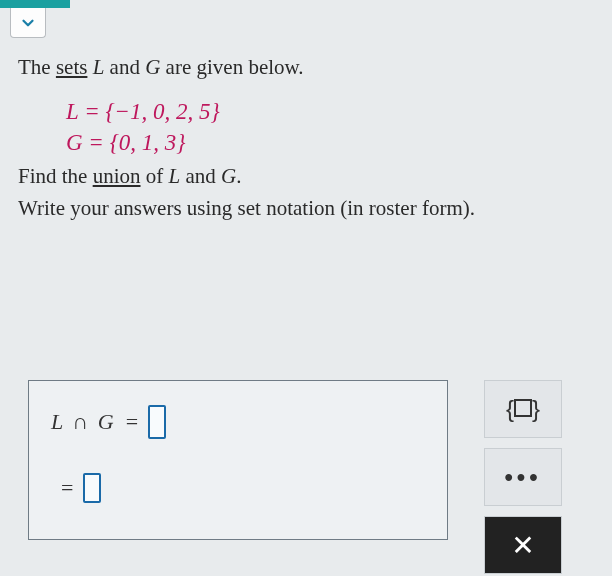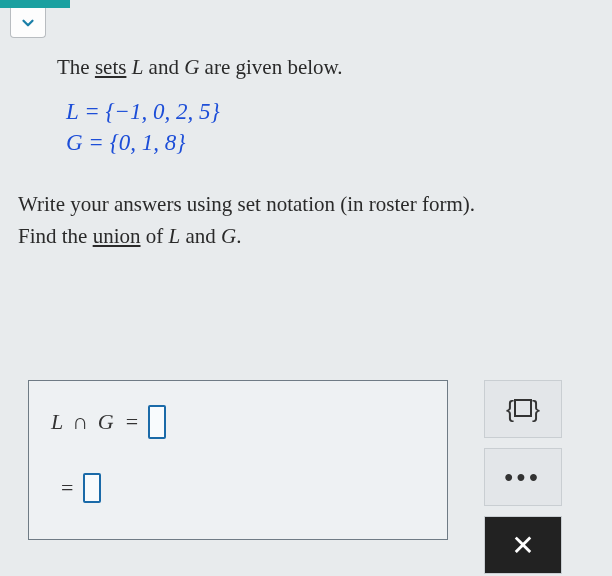--- a/index.html
+++ b/index.html
@@ -24,29 +24,29 @@
     border-top: none;
     border-radius: 0 0 4px 4px;
     display: flex; align-items: center; justify-content: center;
   }
   .chevron-tab svg { width: 18px; height: 18px; }
   .content {
     padding: 44px 10px 0 18px;
     font-size: 21px;
     line-height: 1.45;
   }
-  .prompt-line { margin-bottom: 10px; margin-left: 39px; }
+  .prompt-line { margin-bottom: 10px; }
   .underline { text-decoration: underline; }
   .setdefs {
     font-style: italic;
     font-family: 'Times New Roman', serif;
     font-size: 23px;
-    margin: 14px 0 30px 48px;
+    margin: 14px 0 2px 48px;
     line-height: 1.35;
-    color: #1d4ed8;
+    color: #be185d;
   }
   .qline { margin-bottom: 2px; }
   .answer-area {
     position: absolute;
     left: 28px; top: 380px;
     display: flex;
     align-items: flex-start;
   }
   .answer-box {
     width: 420px; height: 160px;
@@ -108,29 +108,29 @@
 </div>
 
 <div class="content">
 
   <div class="prompt-line">
     <span>The </span><span class="underline">sets</span><span> <i>L</i> and <i>G</i> are given below.</span>
   </div>
 
   <div class="setdefs">
     <div>L = {−1, 0, 2, 5}</div>
-    <div>G = {0, 1, 8}</div>
+    <div>G = {0, 1, 3}</div>
   </div>
 
-
-  <div class="qline">Write your answers using set notation (in roster form).</div>
 
   <div class="qline">
     <span>Find the </span><span class="underline">union</span><span> of <i>L</i> and <i>G</i>.</span>
   </div>
+
+  <div class="qline">Write your answers using set notation (in roster form).</div>
 </div>
 
 <div class="answer-area">
   <div class="answer-box">
     <div class="ansrow">
       <span class="label">L ∩ G</span>
       <span class="eq">=</span>
       <span class="input-slot tall"></span>
     </div>
     <div class="ansrow">

